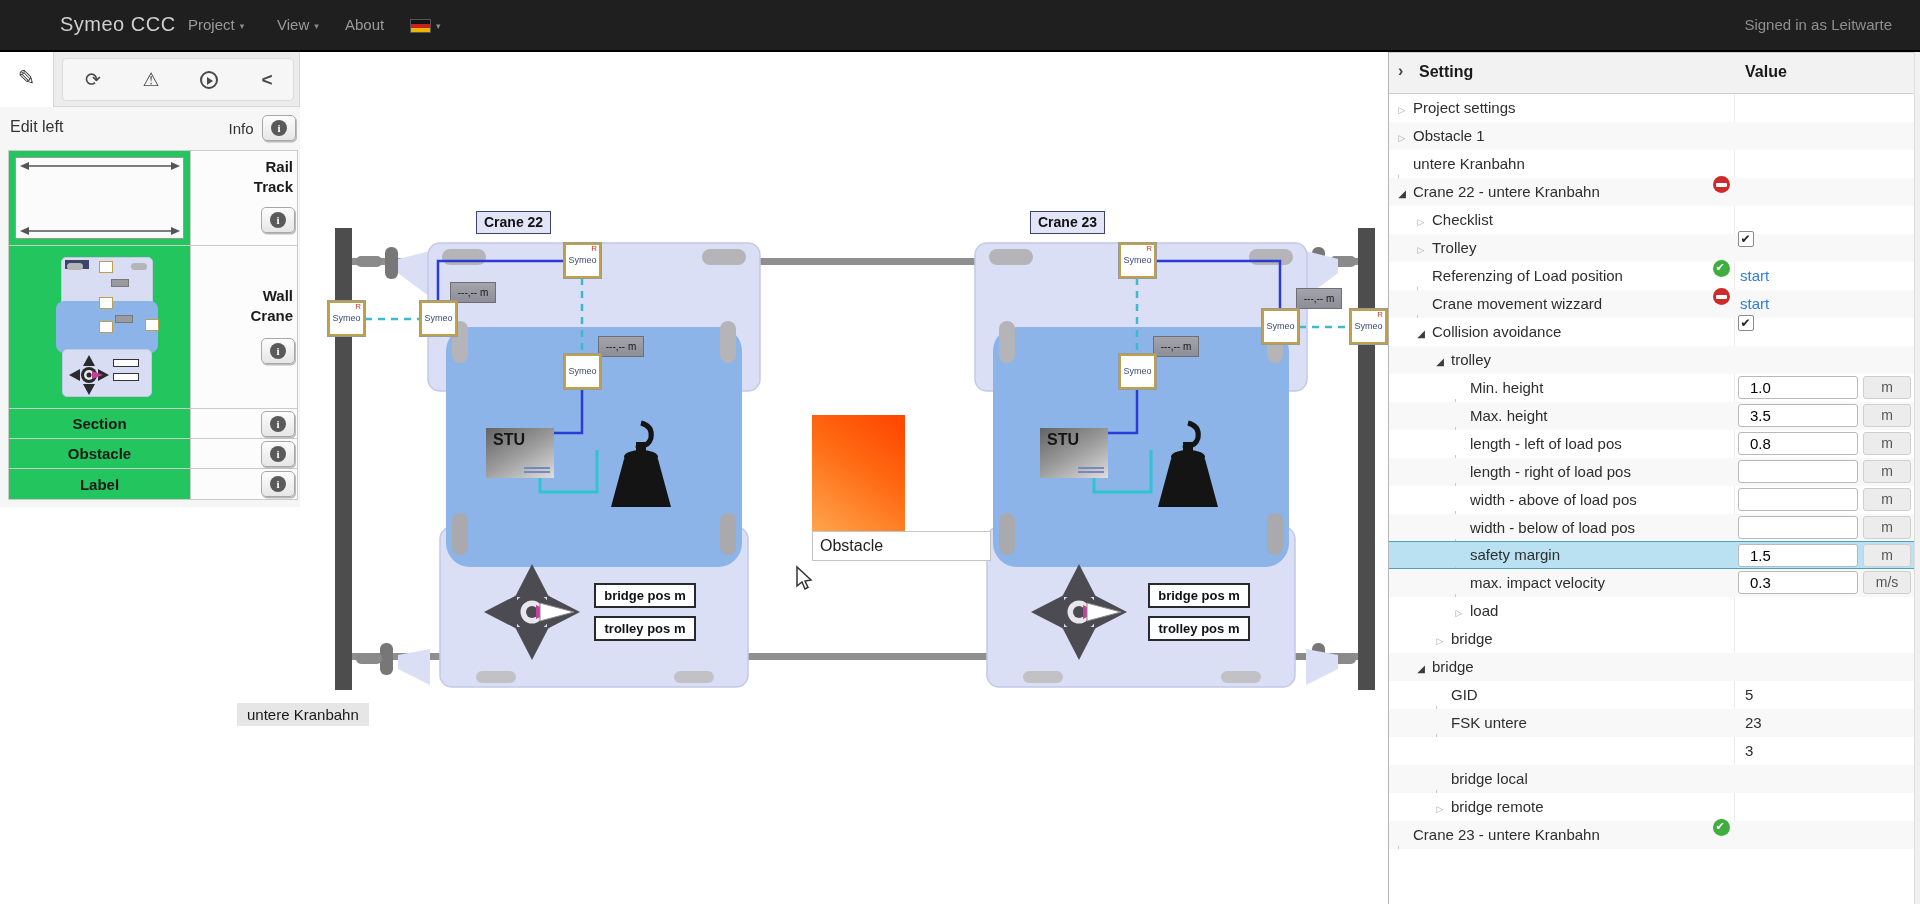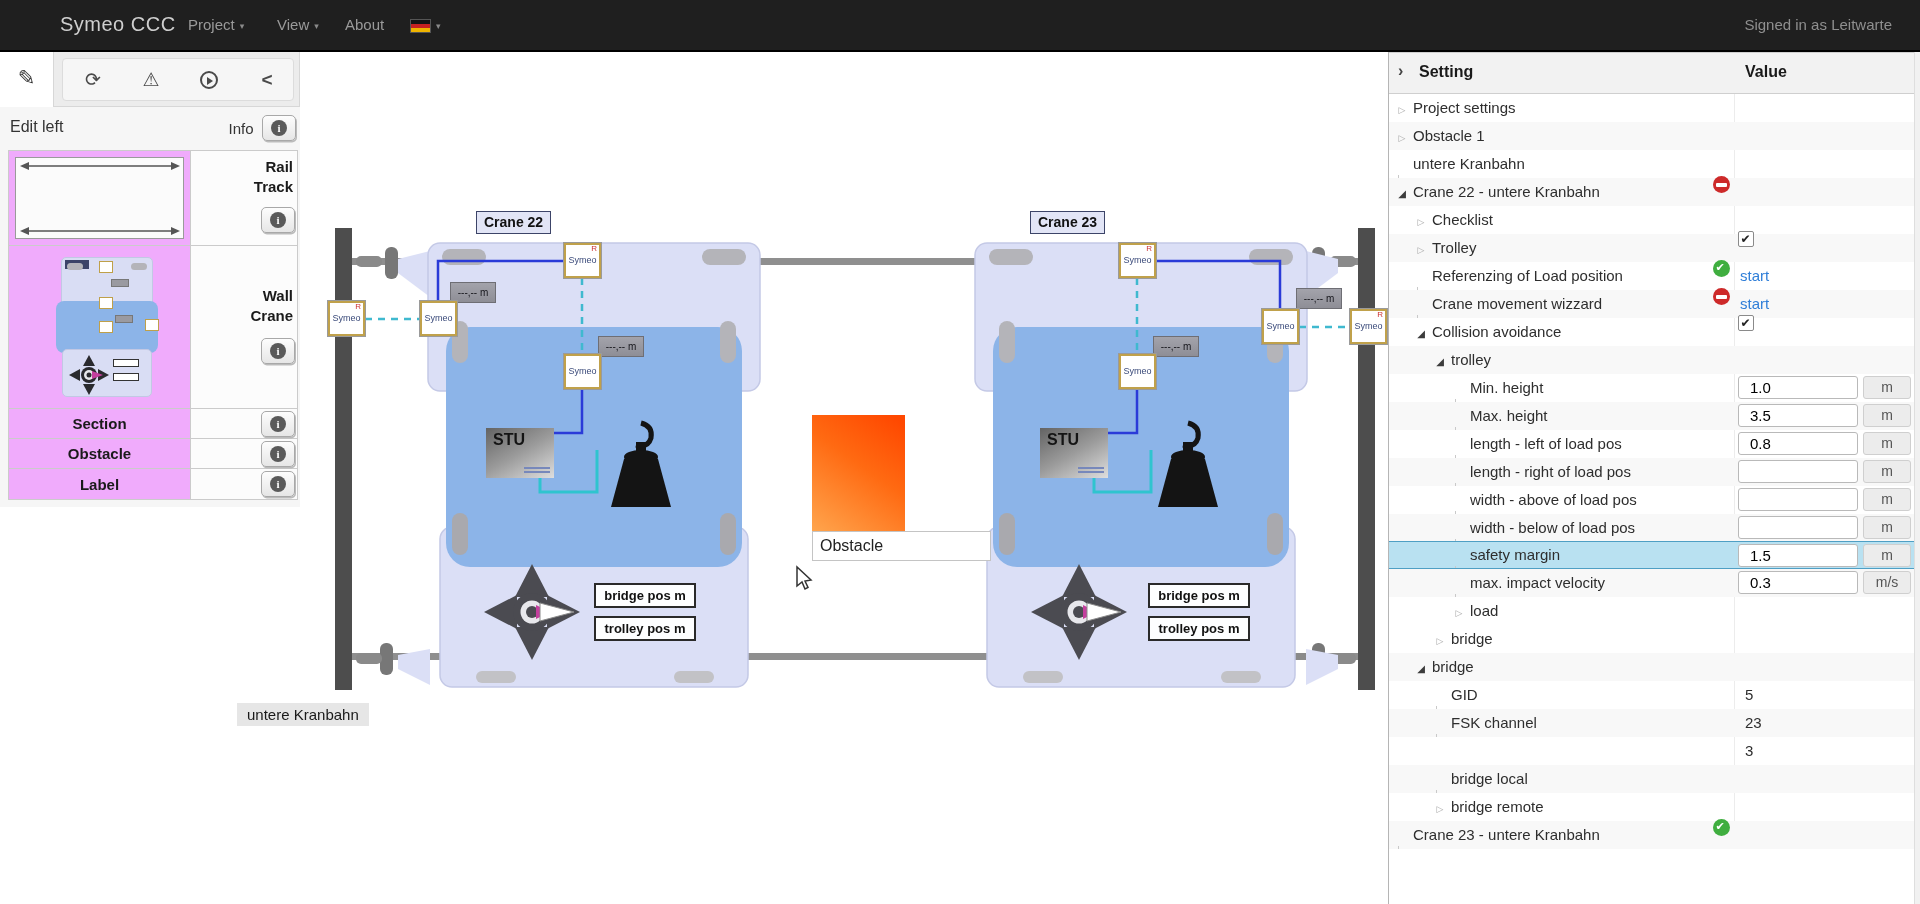--- a/index.html
+++ b/index.html
@@ -38,21 +38,21 @@
   #info-wrap { position:absolute; right:4px; top:8px; }
   #info-label { display:inline-block; font-size:15px; color:#333; margin-right:4px; vertical-align:middle; }
   .info-btn { display:inline-block; width:34px; height:26px; background:linear-gradient(#fdfdfd,#e6e6e6);
               border:1px solid #a8a8a8; border-radius:5px; box-shadow:1px 1.5px 0 #bbb; text-align:center;
               vertical-align:middle; cursor:pointer; }
   .info-circle { display:inline-block; width:16px; height:16px; background:#5a5a5a; color:#fff; border-radius:50%;
                  font-size:11px; line-height:16px; font-weight:bold; margin-top:4px; font-family:"Liberation Serif",serif; }
   #palette { position:absolute; left:8px; top:43px; width:290px; border:1px solid #cbcbcb; background:#fcfcfc; }
   .p-row { position:relative; display:flex; border-bottom:1px solid #cbcbcb; }
   .p-row:last-child { border-bottom:none; }
-  .p-cell-thumb { width:182px; border-right:1px solid #cbcbcb; position:relative; background:#f0abfc; }
+  .p-cell-thumb { width:182px; border-right:1px solid #cbcbcb; position:relative; background:#22c55e; }
   .p-cell-label { flex:1; position:relative; }
   .p-label-right { position:absolute; right:4px; top:6px; text-align:right; font-size:15px; font-weight:bold;
                    color:#1a1a1a; line-height:20px; }
   .p-label-center { width:100%; text-align:center; font-size:15px; font-weight:bold; color:#1a1a1a; }
   .p-info-br { position:absolute; right:2px; }
 
   
   #rail-thumb { position:absolute; left:6px; top:6px; right:6px; bottom:6px; border:1px solid #9a9a9a; background:#fbfbfb; }
   
   #mini-crane { position:absolute; left:40px; top:7px; width:116px; height:148px; }
@@ -535,21 +535,21 @@
         <div class="tlabel" style="padding-left: 25px;"><span class="exp expanded">◢</span><span>bridge</span></div>
         <div class="tval"></div>
       </div>
       <div class="trow">
         <div class="tlabel" style="padding-left: 44px;"><span class="exp branch"></span><span>GID</span></div>
         <div class="tval">
           <span class="vtext">5</span>
         </div>
       </div>
       <div class="trow alt">
-        <div class="tlabel" style="padding-left: 44px;"><span class="exp branch"></span><span>FSK channel</span></div>
+        <div class="tlabel" style="padding-left: 44px;"><span class="exp branch"></span><span>FSK untere</span></div>
         <div class="tval">
           <span class="vtext">23</span>
         </div>
       </div>
       <div class="trow">
         <div class="tval">
           <span class="vtext">3</span>
         </div>
       </div>
       <div class="trow alt">

